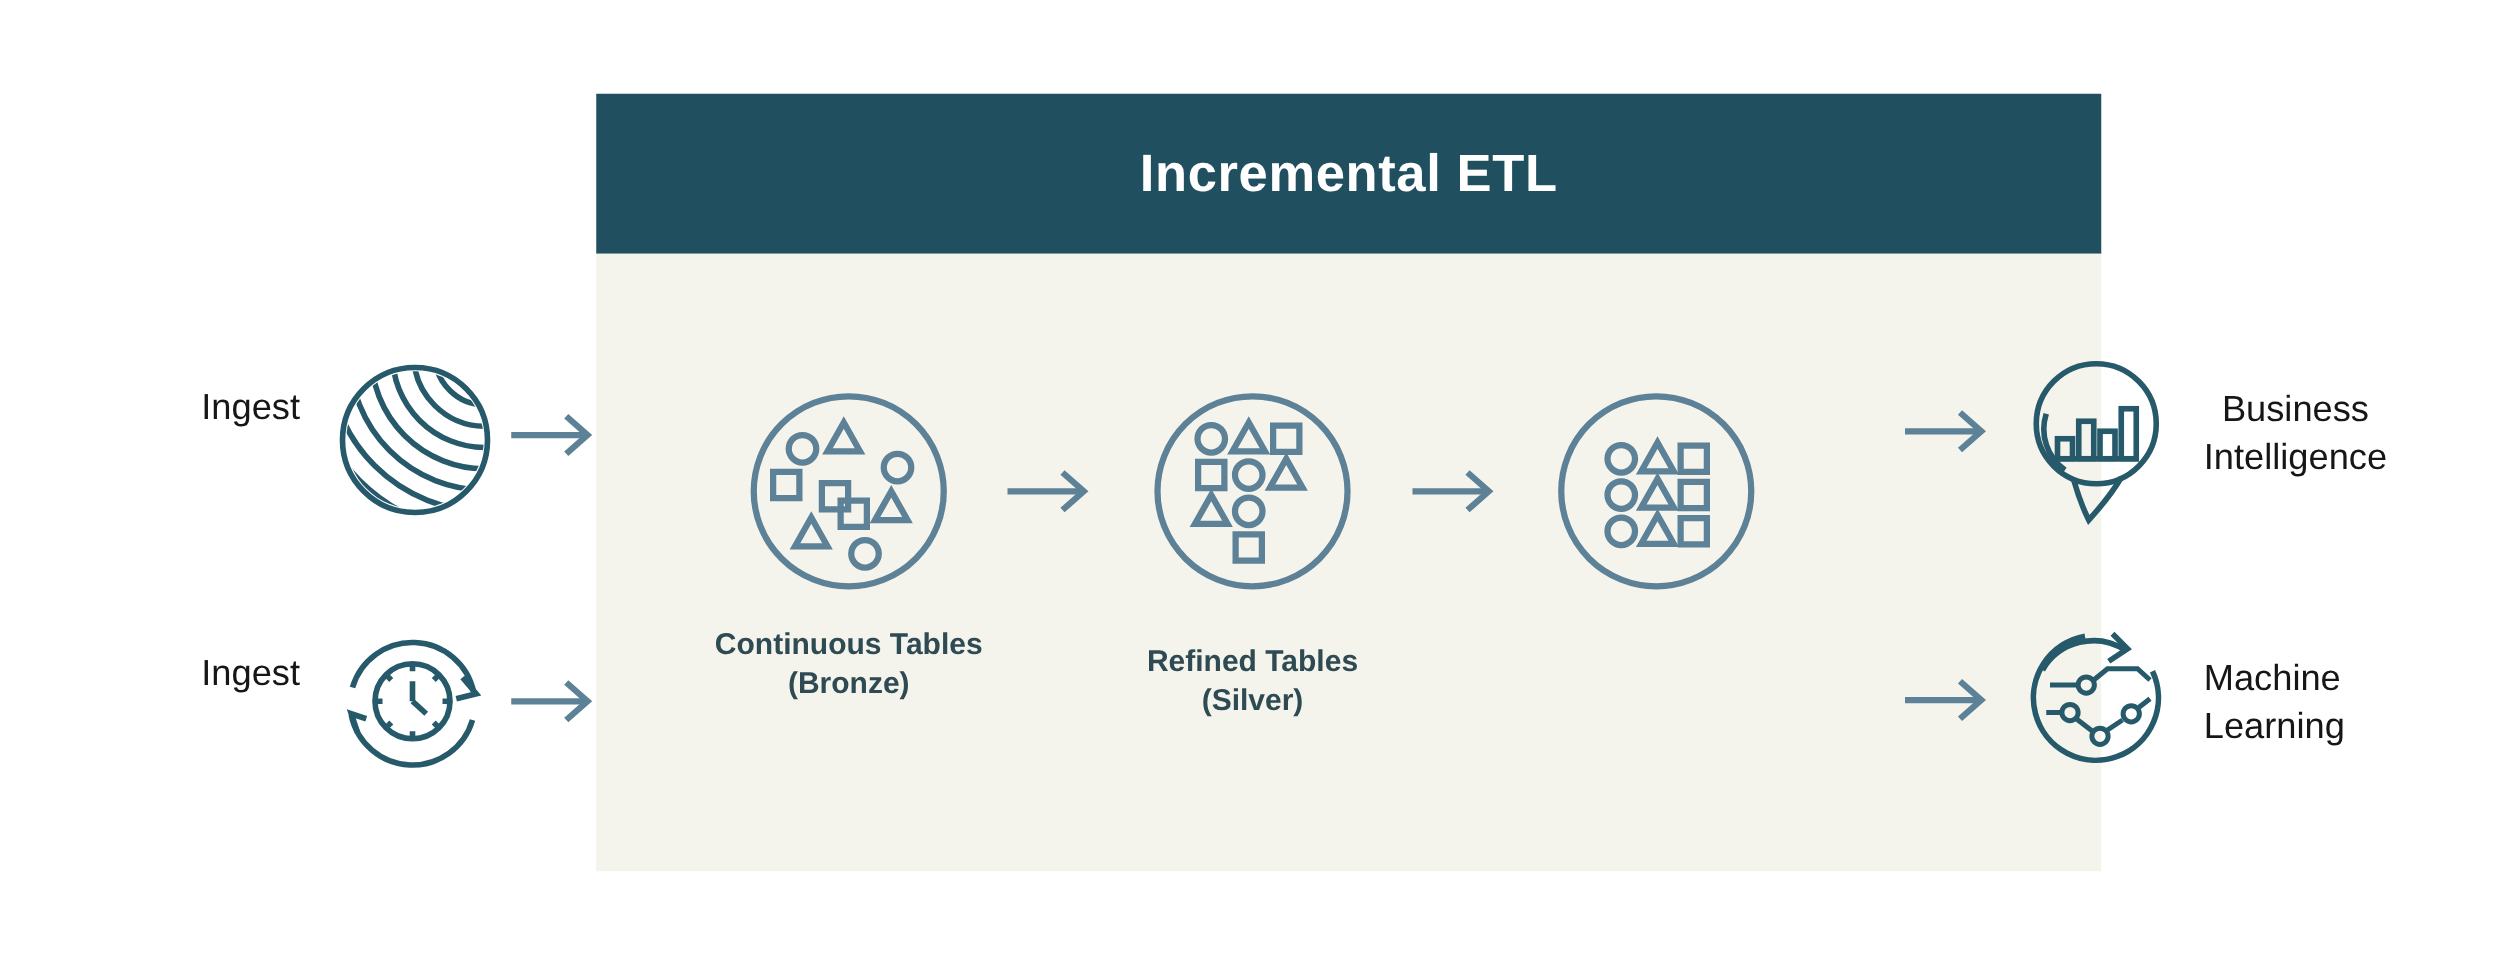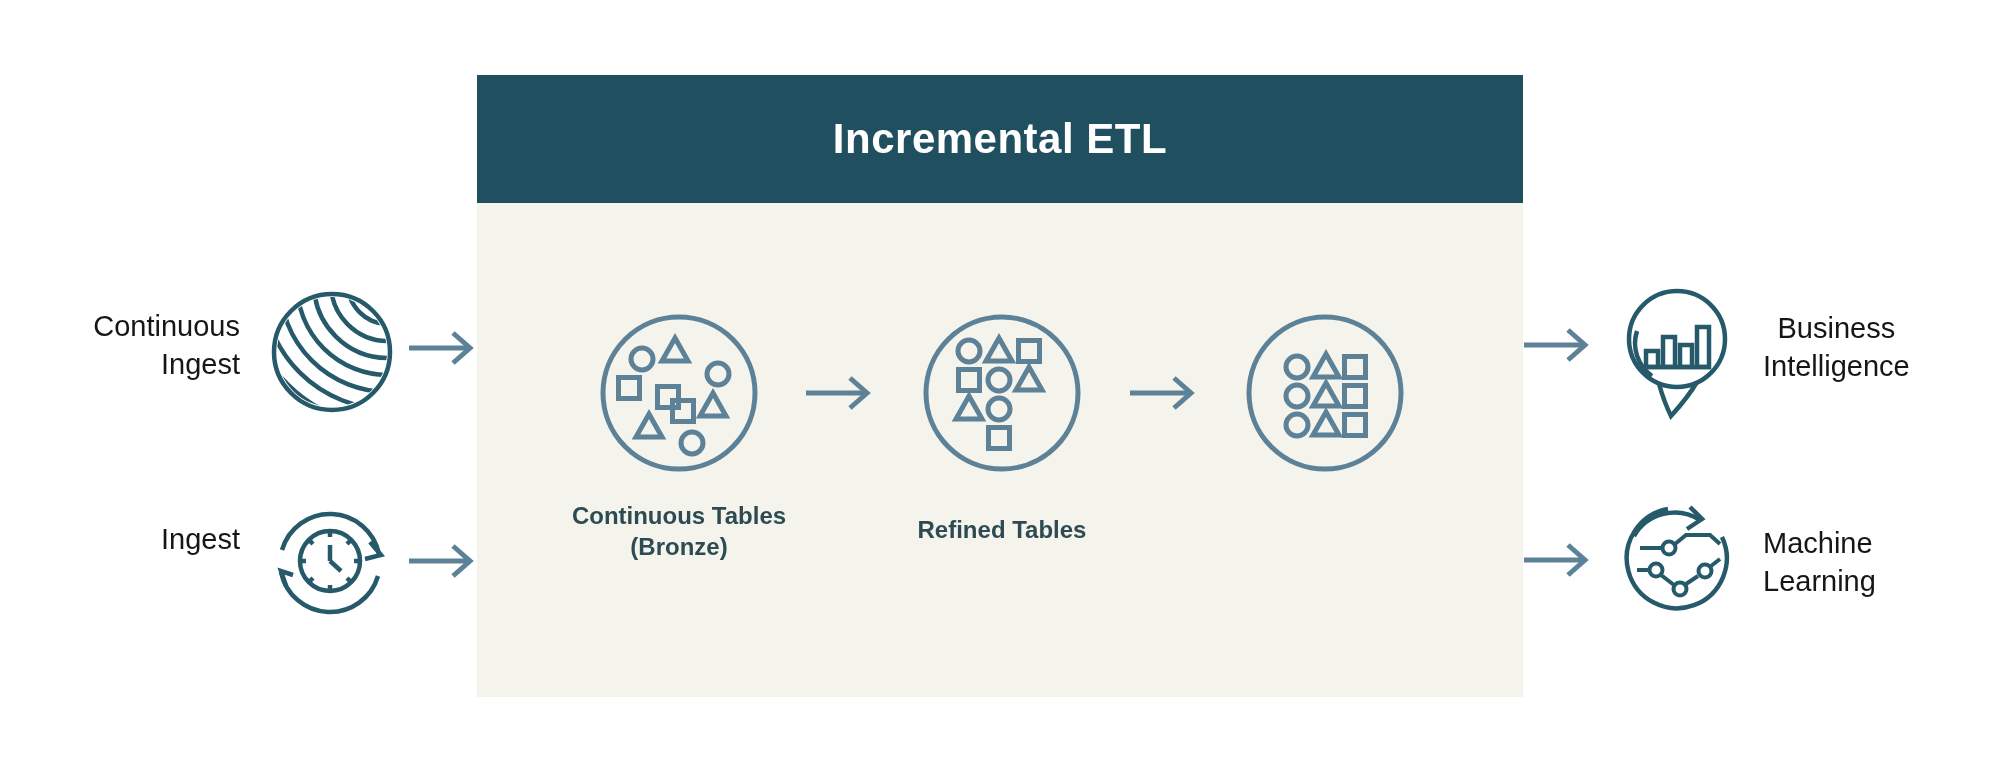--- a/index.html
+++ b/index.html
@@ -4,21 +4,21 @@
 <style>
   html,body{margin:0;padding:0;}
   body{
     width:1999px;height:770px;position:relative;overflow:hidden;
     background:#ffffff;
     font-family:"Liberation Sans","DejaVu Sans",sans-serif;
   }
   .abs{position:absolute;}
 
   
-  .etl-box{left:477px;top:75px;width:1046px;height:622px;}
+  .etl-box{left:477px;top:75px;width:1204px;height:622px;}
   .etl-header{
     position:absolute;left:0;top:0;width:100%;height:128px;
     background:#20505f;display:flex;align-items:center;justify-content:center;
   }
   .etl-title{
     color:#ffffff;font-size:42px;font-weight:bold;letter-spacing:.5px;
   }
   .etl-body{
     position:absolute;left:0;top:128px;width:100%;height:494px;
     background:#f4f3ec;
@@ -44,21 +44,20 @@
 <body>
 
 <div class="abs etl-box">
   <div class="etl-header">
     <div class="etl-title">Incremental ETL</div>
   </div>
   <div class="etl-body"></div>
 </div>
 
 <div class="abs io-label io-left" style="left:30px;top:307px;">
-  <div>Continuous</div>
   <div>Ingest</div>
 </div>
 
 <div class="abs" style="left:270px;top:290px;">
   <svg width="124" height="124" viewBox="0 0 124 124">
     <circle cx="62" cy="62" r="58" class="st-dark" stroke-width="4.5"></circle>
     <clipPath id="ballClip">
         <circle cx="62" cy="62" r="55"></circle>
       </clipPath>
     <g clip-path="url(#ballClip)" class="st-dark" stroke-width="4.5">
@@ -186,20 +185,21 @@
     </g>
   </svg>
 </div>
 
 <div class="abs stage-label" style="left:509px;top:500px;">
   <div>Continuous Tables</div>
   <div>(Bronze)</div>
 </div>
 <div class="abs stage-label" style="left:832px;top:514px;">
   <div>Refined Tables</div>
+  <div>(Silver)</div>
 </div>
 <div class="abs stage-label" style="left:1155px;top:498px;">
 </div>
 
 <div class="abs" style="left:1622px;top:286px;">
   <svg width="110" height="135" viewBox="0 0 110 135" class="st-dark" stroke-width="4.5">
     <circle cx="55" cy="53" r="48"></circle>
     <path d="M 30,90 A 40 40 0 0 1 15,45"></path>
     <path d="M 37,98 C 41,112 45,122 49,130 C 59,119 68,108 75,96"></path>
     <path d="M 21,81 H 89"></path>

